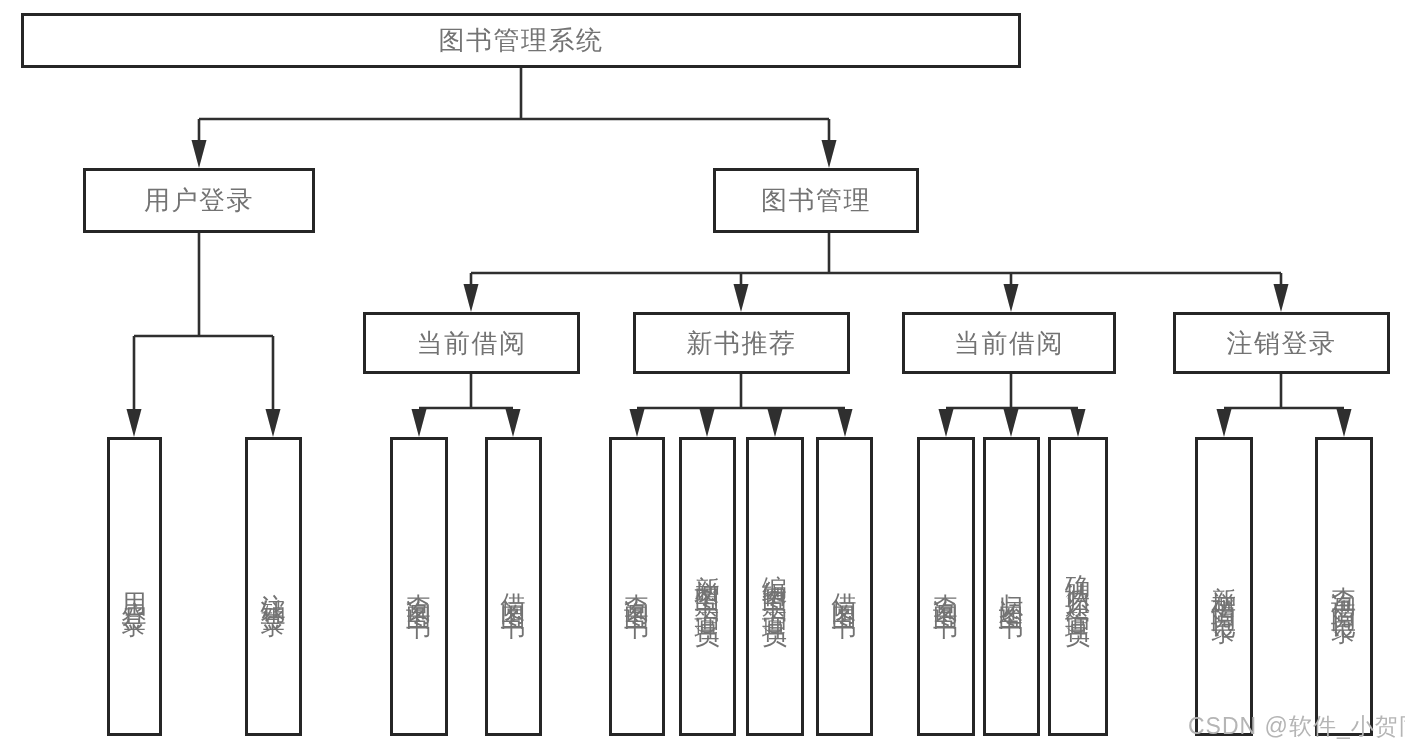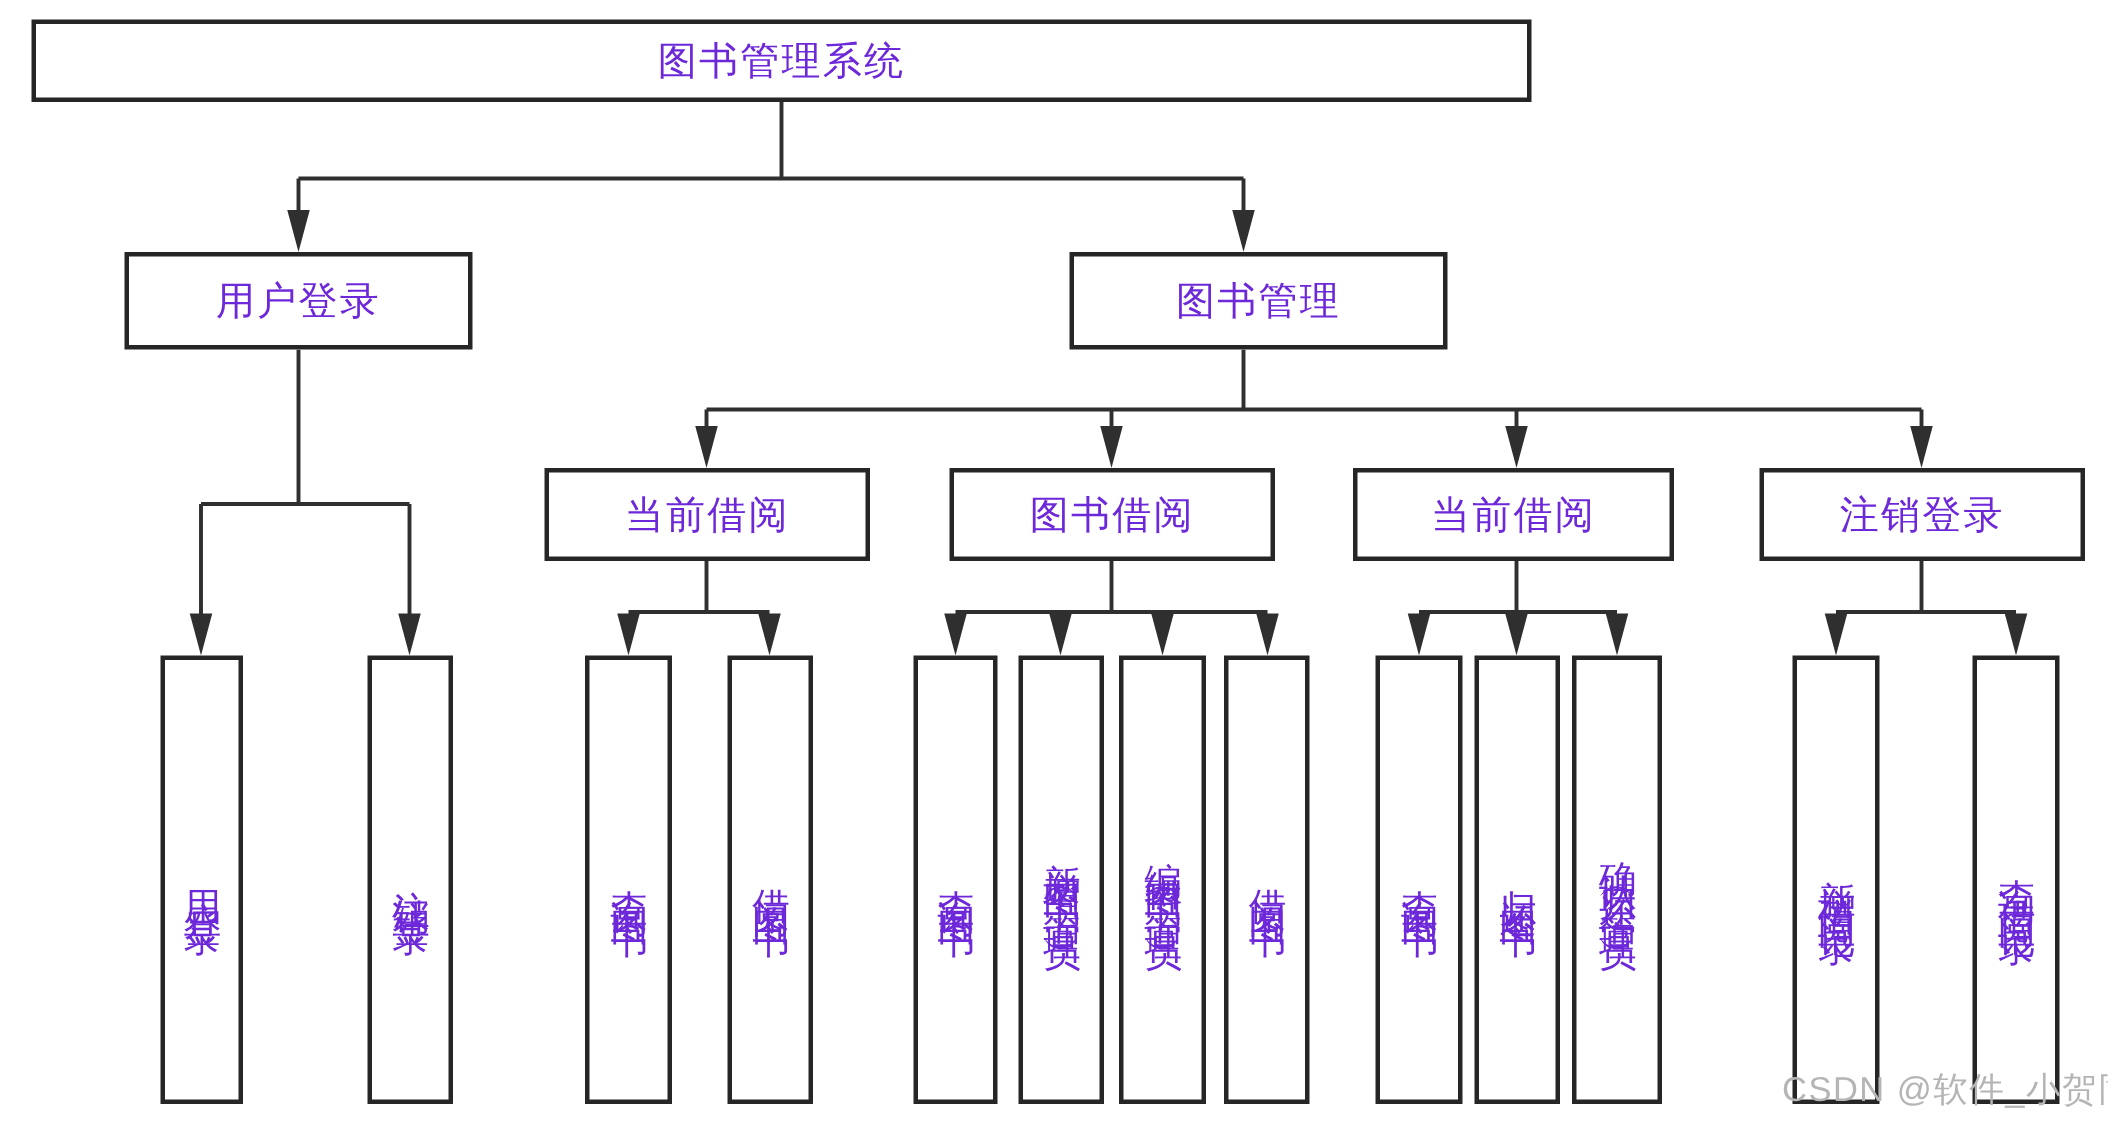--- a/index.html
+++ b/index.html
@@ -22,21 +22,21 @@
   .edge   { stroke: #2f2f2f; stroke-width: 2.6; fill: none; }
   .arrow  { fill: #2f2f2f; stroke: none; }
   .node {
     position: absolute;
     box-sizing: border-box;
     background: #ffffff;
     border: 3px solid #262626;
     display: flex;
     align-items: center;
     justify-content: center;
-    color: #6d28d9;
+    color: #737373;
     font-size: 26px;
     letter-spacing: 1.5px;
     white-space: nowrap;
   }
   .leaf { letter-spacing: normal; }
   .leaf .vtext {
     writing-mode: vertical-rl;
     text-orientation: mixed;
     font-size: 25px;
     line-height: 1.2;
@@ -97,24 +97,24 @@
     <g>
       <path class="edge" d="M1281,374 V408 M1224,408 H1344"></path>
       <polygon class="arrow" points="1216.5,409 1231.5,409 1224,437"></polygon>
       <polygon class="arrow" points="1336.5,409 1351.5,409 1344,437"></polygon>
     </g>
   </svg>
 
   <div class="node" style="left:21px; top:13px; width:1000px; height:55px;">图书管理系统</div>
 
   <div class="node" style="left:83px; top:168px; width:232px; height:65px;">用户登录</div>
-  <div class="node" style="left:713px; top:168px; width:252px; height:65px;">图书管理</div>
+  <div class="node" style="left:713px; top:168px; width:206px; height:65px;">图书管理</div>
 
   <div class="node" style="left:363px; top:312px; width:217px; height:62px;">当前借阅</div>
-  <div class="node" style="left:633px; top:312px; width:217px; height:62px;">图书借阅</div>
+  <div class="node" style="left:633px; top:312px; width:217px; height:62px;">新书推荐</div>
   <div class="node" style="left:902px; top:312px; width:214px; height:62px;">当前借阅</div>
   <div class="node" style="left:1173px; top:312px; width:217px; height:62px;">注销登录</div>
 
   <div class="node leaf" style="left:107px; top:437px; width:55px; height:299px;">
     <span class="vtext">用户登录</span>
   </div>
   <div class="node leaf" style="left:245px; top:437px; width:57px; height:299px;">
     <span class="vtext">注销登录</span>
   </div>
 

